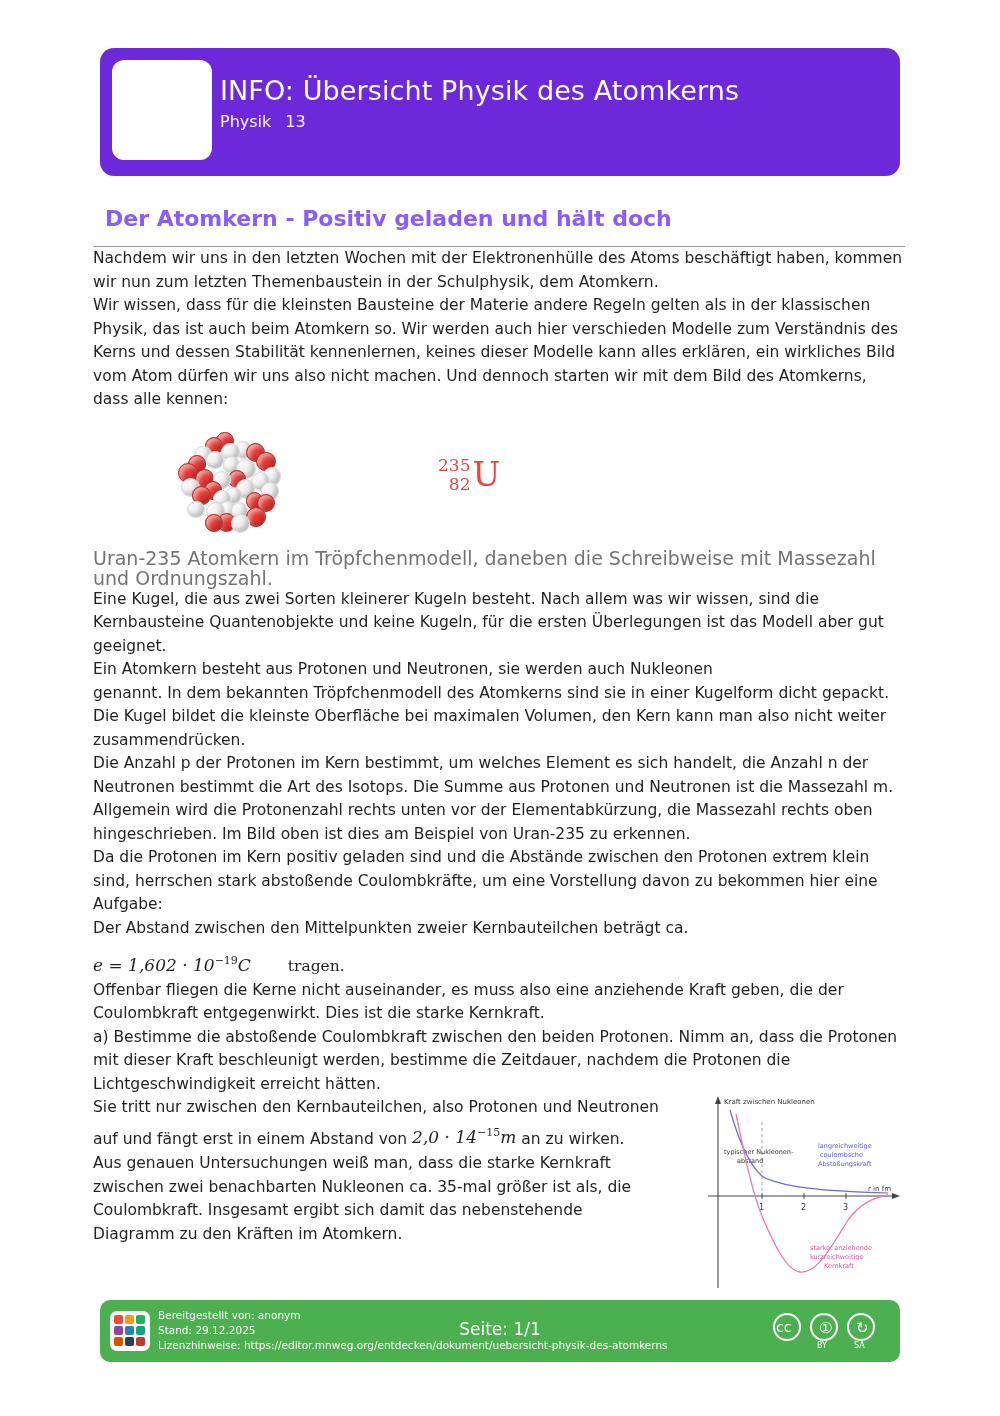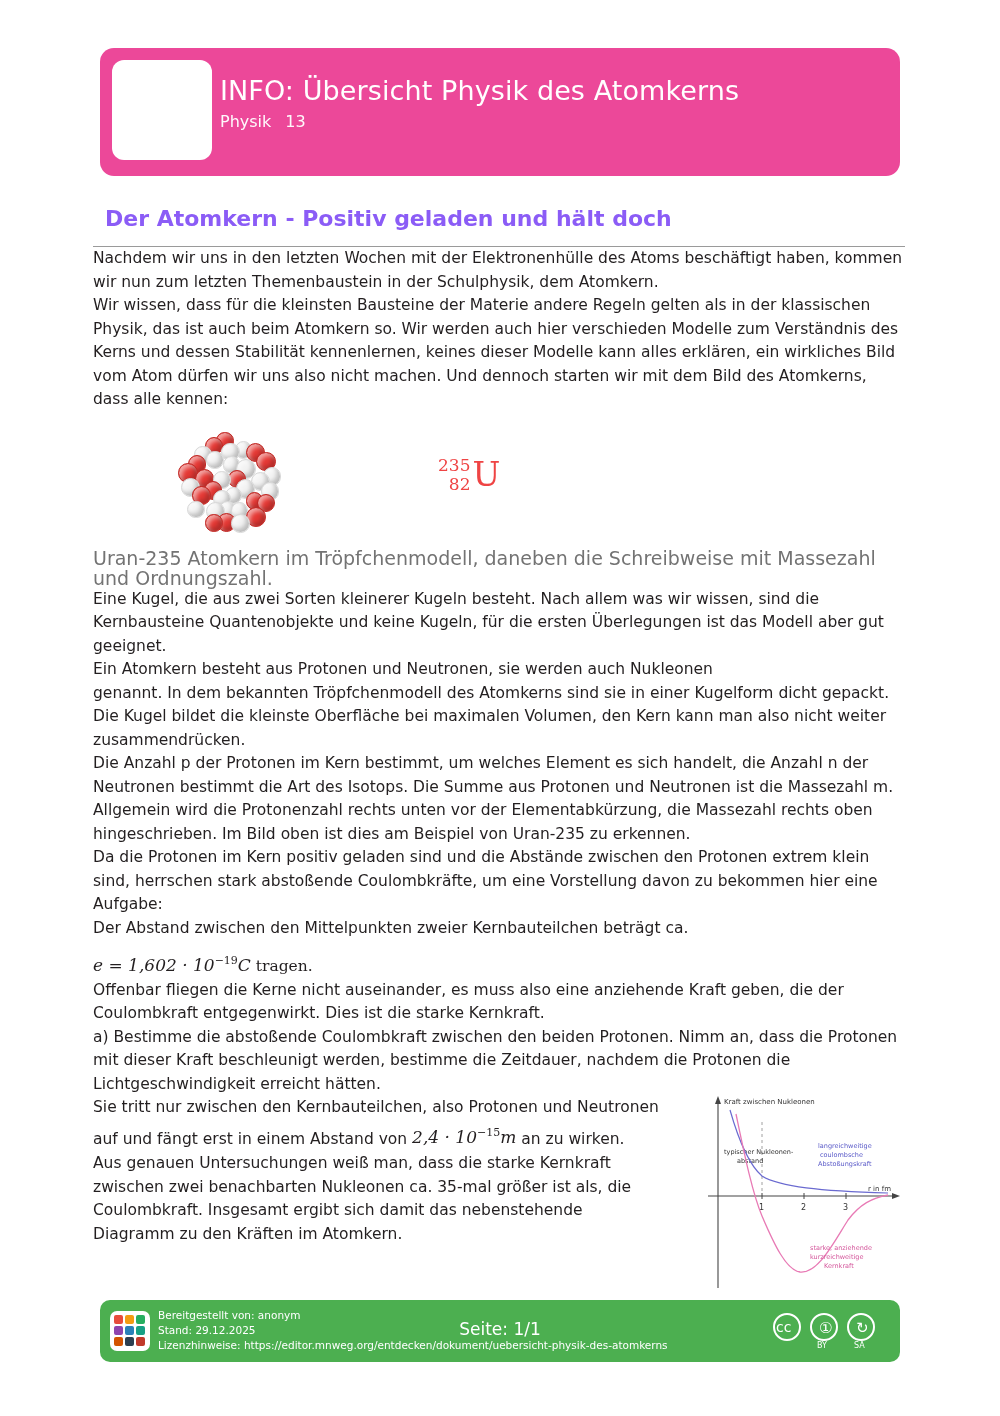--- a/index.html
+++ b/index.html
@@ -16,21 +16,21 @@
     overflow: hidden;
   }
 
   
   .header {
     position: absolute;
     left: 100px;
     top: 48px;
     width: 800px;
     height: 128px;
-    background: #ec4899;
+    background: #6d28d9;
     border-radius: 14px;
     box-sizing: border-box;
   }
   .header-logo {
     position: absolute;
     left: 12px;
     top: 12px;
     width: 100px;
     height: 100px;
     background: #ffffff;
@@ -291,28 +291,28 @@
 
   <p class="para para-block">Eine Kugel, die aus zwei Sorten kleinerer Kugeln besteht. Nach allem was wir wissen, sind die Kernbausteine Quantenobjekte und keine Kugeln, für die ersten Überlegungen ist das Modell aber gut geeignet.</p>
   <p class="para tight">Ein Atomkern besteht aus Protonen und Neutronen, sie werden auch Nukleonen</p>
   <p class="para tight">genannt. In dem bekannten Tröpfchenmodell des Atomkerns sind sie in einer Kugelform dicht gepackt. Die Kugel bildet die kleinste Oberfläche bei maximalen Volumen, den Kern kann man also nicht weiter zusammendrücken.</p>
   <p class="para tight">Die Anzahl p der Protonen im Kern bestimmt, um welches Element es sich handelt, die Anzahl n der Neutronen bestimmt die Art des Isotops. Die Summe aus Protonen und Neutronen ist die Massezahl m. Allgemein wird die Protonenzahl rechts unten vor der Elementabkürzung, die Massezahl rechts oben hingeschrieben. Im Bild oben ist dies am Beispiel von Uran-235 zu erkennen.</p>
   <p class="para tight">Da die Protonen im Kern positiv geladen sind und die Abstände zwischen den Protonen extrem klein sind, herrschen stark abstoßende Coulombkräfte, um eine Vorstellung davon zu bekommen hier eine Aufgabe:</p>
   <p class="para tight">Der Abstand zwischen den Mittelpunkten zweier Kernbauteilchen beträgt ca.</p>
 
 
   <div class="mathline">
-    <span class="math"><span>e = 1,602 · 10</span><sup>−19</sup><span>C</span></span><span class="para" style="font-size:15.5px;"> tragen.</span>
+    <span class="math"><span>e = 1,602 · 10</span><sup>−19</sup><span>C</span></span><span class="para" style="font-size:15.5px;margin-left:32px;"> tragen.</span>
   </div>
 
   <p class="para tight">Offenbar fliegen die Kerne nicht auseinander, es muss also eine anziehende Kraft geben, die der Coulombkraft entgegenwirkt. Dies ist die starke Kernkraft.</p>
   <p class="para para-block">a) Bestimme die abstoßende Coulombkraft zwischen den beiden Protonen. Nimm an, dass die Protonen mit dieser Kraft beschleunigt werden, bestimme die Zeitdauer, nachdem die Protonen die Lichtgeschwindigkeit erreicht hätten.</p>
   <p class="para tight">Sie tritt nur zwischen den Kernbauteilchen, also Protonen und Neutronen</p>
 
-  <p class="para tight" style="line-height:28px;"><span>auf und fängt erst in einem Abstand von </span><span class="math"><span>2,4 · 10</span><sup>−15</sup><span>m</span></span><span> an zu wirken.</span></p>
+  <p class="para tight" style="line-height:28px;"><span>auf und fängt erst in einem Abstand von </span><span class="math"><span>2,0 · 14</span><sup>−15</sup><span>m</span></span><span> an zu wirken.</span></p>
 
   <p class="para para-block" style="width:570px;">Aus genauen Untersuchungen weiß man, dass die starke Kernkraft zwischen zwei benachbarten Nukleonen ca. 35-mal größer ist als, die Coulombkraft. Insgesamt ergibt sich damit das nebenstehende Diagramm zu den Kräften im Atomkern.</p>
 
   <div class="chart">
     <svg width="205" height="203" viewBox="0 0 205 203">
 
       <line x1="18" y1="8" x2="18" y2="196" stroke="#444" stroke-width="1.1"></line>
       <polygon points="18,4 15,12 21,12" fill="#444"></polygon>
       <line x1="8" y1="104" x2="196" y2="104" stroke="#444" stroke-width="1.1"></line>
       <polygon points="200,104 192,101 192,107" fill="#444"></polygon>

